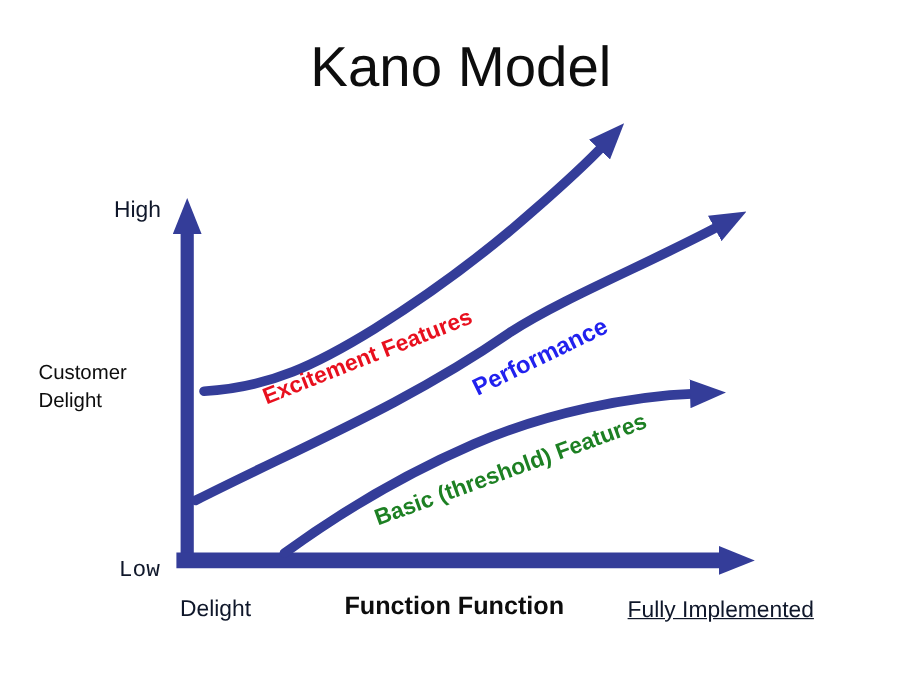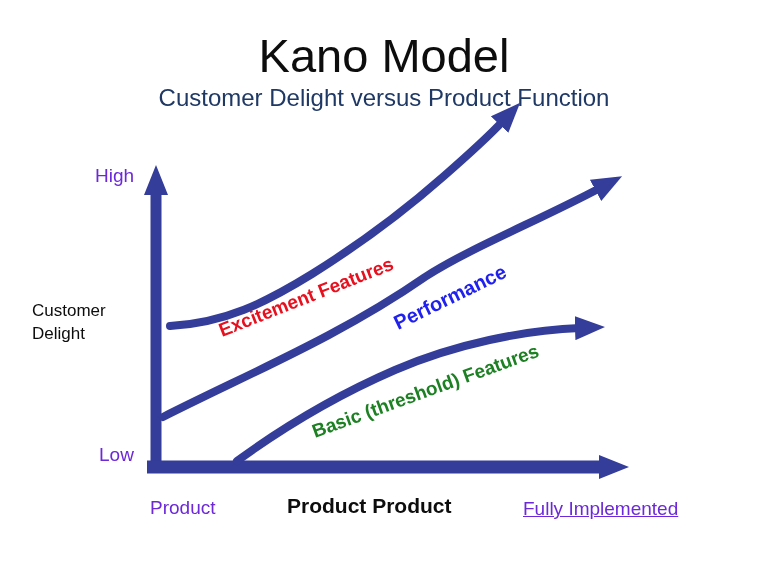--- a/index.html
+++ b/index.html
@@ -9,49 +9,48 @@
   }
   .title{
     position:absolute;top:30px;left:0;width:768px;text-align:center;
     font-size:47px;line-height:52px;color:#0d0d0d;letter-spacing:0px;
   }
   .subtitle{
     position:absolute;top:84px;left:0;width:768px;text-align:center;
     font-size:24px;line-height:28px;color:#1f3864;
   }
   .lbl{position:absolute;white-space:nowrap;}
-  .lbl.axis-blue{color:#6d28d9;font-size:19px;text-align:right;}
+  .lbl.axis-blue{color:#0f172a;font-size:19px;text-align:right;}
   .high{left:95px;top:165px;}
-  .low{left:99px;top:444px;}
+  .low{left:99px;top:464px;font-family:Liberation Mono, monospace;}
   .customer-delight{
     left:32px;top:299px;width:100px;font-size:17px;font-weight:normal;
     color:#0d0d0d;line-height:23px;white-space:normal;
   }
   .absent{left:150px;top:497px;}
   .product-function{left:287px;top:494px;font-size:21px;font-weight:bold;color:#0d0d0d;}
   .fully-implemented{left:523px;top:498px;text-decoration:underline;}
   svg.chart{position:absolute;left:0;top:0;pointer-events:none;}
   .axis{stroke:#343d99;fill:none;}
   .curve{stroke:#343d99;fill:none;stroke-linecap:round;}
   .curve-label{font-family:"Liberation Sans","DejaVu Sans",sans-serif;font-weight:bold;}
 </style>
 </head>
 <body>
 
 <div class="stage">
 
   <div class="title">Kano Model</div>
-  <div class="subtitle">Customer Delight versus Product Function</div>
 
   <div class="lbl axis-blue high">High</div>
   <div class="lbl axis-blue low">Low</div>
   <div class="lbl customer-delight">Customer Delight</div>
 
-  <div class="lbl axis-blue absent">Product</div>
-  <div class="lbl product-function">Product Product</div>
+  <div class="lbl axis-blue absent">Delight</div>
+  <div class="lbl product-function">Function Function</div>
   <div class="lbl axis-blue fully-implemented">Fully Implemented</div>
 
   <svg class="chart" width="768" height="567" viewBox="0 0 768 567">
     <defs>
       <marker id="arw" viewBox="0 0 30 24" markerUnits="userSpaceOnUse" markerWidth="30" markerHeight="24" refX="5" refY="12" orient="auto">
         <path d="M0,0 L30,12 L0,24 Z" fill="#343d99"></path>
       </marker>
     </defs>
 
     <line class="axis" x1="156" y1="468" x2="156" y2="190" stroke-width="11" marker-end="url(#arw)"></line>

